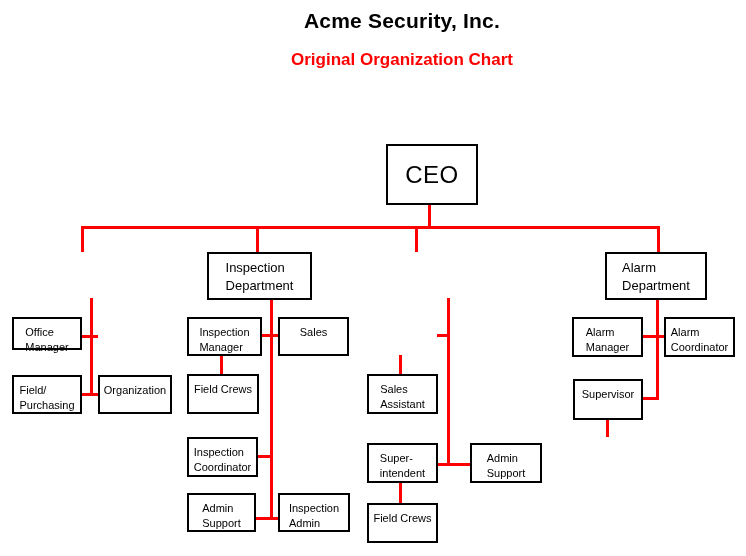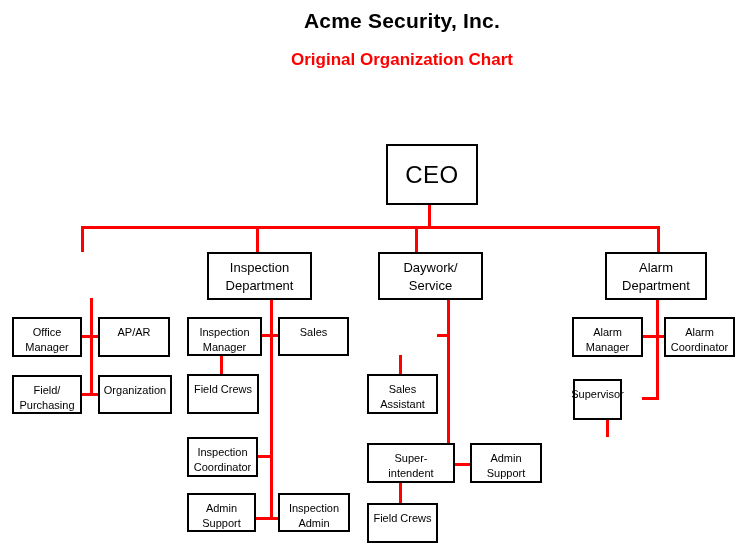--- a/index.html
+++ b/index.html
@@ -12,21 +12,21 @@
     font-size:21px;font-weight:600;letter-spacing:0.2px;
   }
   .subtitle{
     position:absolute;left:29px;top:50px;width:746px;text-align:center;
     font-size:17px;font-weight:bold;color:var(--subtitle,#ff0000);
   }
   .conn{position:absolute;background:var(--connector,#ff0000);}
   .node{
     position:absolute;box-sizing:border-box;background:#ffffff;
     border:2px solid var(--border,#000000);
-    display:flex;justify-content:center;text-align:center;
+    display:flex;justify-content:center;text-align:left;
   }
   .node .lbl{white-space:pre-line;}
   .node.ceo{align-items:center;font-size:24px;letter-spacing:0.5px;}
   .node.lvl1{align-items:flex-start;padding-top:5px;font-size:13px;line-height:18px;}
   .node.lvl2{align-items:flex-start;padding-top:6px;font-size:11px;line-height:15px;}
 </style>
 </head>
 <body>
 
 <div class="canvas">
@@ -63,35 +63,28 @@
   <div class="conn" style="left:606px;top:419px;width:3px;height:18px"></div>
 
   <div class="node ceo" style="left:386px;top:144px;width:92px;height:61px">
     <span class="lbl">CEO</span>
   </div>
 
   <div class="node lvl1" style="left:207px;top:252px;width:105px;height:48px">
     <span class="lbl">Inspection
 Department</span>
   </div>
-  <div class="node lvl1" style="left:378px;top:252px;width:105px;height:48px">
-    <span class="lbl">Daywork/
-Service</span>
-  </div>
   <div class="node lvl1" style="left:605px;top:252px;width:102px;height:48px">
     <span class="lbl">Alarm
 Department</span>
   </div>
 
-  <div class="node lvl2" style="left:12px;top:317px;width:70px;height:40px">
+  <div class="node lvl2" style="left:12px;top:317px;width:70px;height:33px">
     <span class="lbl">Office
 Manager</span>
-  </div>
-  <div class="node lvl2" style="left:98px;top:317px;width:72px;height:40px">
-    <span class="lbl">AP/AR</span>
   </div>
   <div class="node lvl2" style="left:12px;top:375px;width:70px;height:39px">
     <span class="lbl">Field/
 Purchasing</span>
   </div>
   <div class="node lvl2" style="left:98px;top:375px;width:74px;height:39px">
     <span class="lbl">Organization</span>
   </div>
 
   <div class="node lvl2" style="left:187px;top:317px;width:75px;height:39px">
@@ -114,37 +107,37 @@
   </div>
   <div class="node lvl2" style="left:278px;top:493px;width:72px;height:39px">
     <span class="lbl">Inspection
 Admin</span>
   </div>
 
   <div class="node lvl2" style="left:367px;top:374px;width:71px;height:40px">
     <span class="lbl">Sales
 Assistant</span>
   </div>
-  <div class="node lvl2" style="left:367px;top:443px;width:88px;height:40px">
+  <div class="node lvl2" style="left:367px;top:443px;width:71px;height:40px">
     <span class="lbl">Super-
 intendent</span>
   </div>
   <div class="node lvl2" style="left:470px;top:443px;width:72px;height:40px">
     <span class="lbl">Admin
 Support</span>
   </div>
   <div class="node lvl2" style="left:367px;top:503px;width:71px;height:40px">
     <span class="lbl">Field Crews</span>
   </div>
 
   <div class="node lvl2" style="left:572px;top:317px;width:71px;height:40px">
     <span class="lbl">Alarm
 Manager</span>
   </div>
   <div class="node lvl2" style="left:664px;top:317px;width:71px;height:40px">
     <span class="lbl">Alarm
 Coordinator</span>
   </div>
-  <div class="node lvl2" style="left:573px;top:379px;width:49px;height:41px">
+  <div class="node lvl2" style="left:573px;top:379px;width:70px;height:41px">
     <span class="lbl">Supervisor</span>
   </div>
 
 </div>
 
 </body></html>

